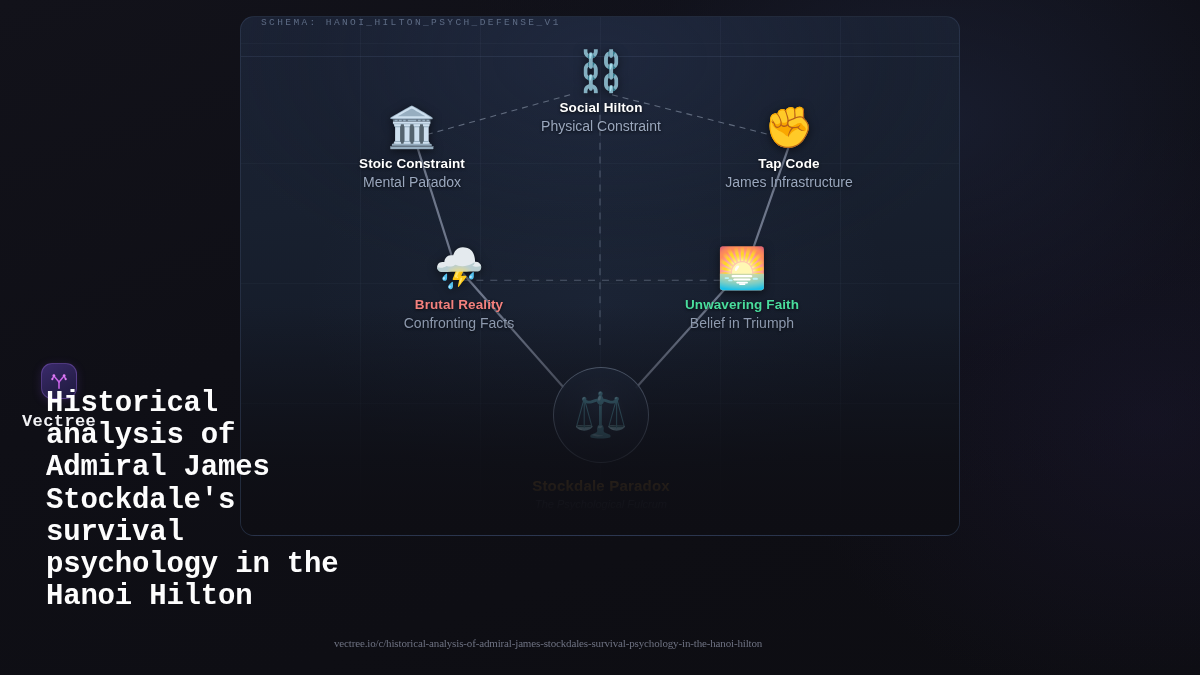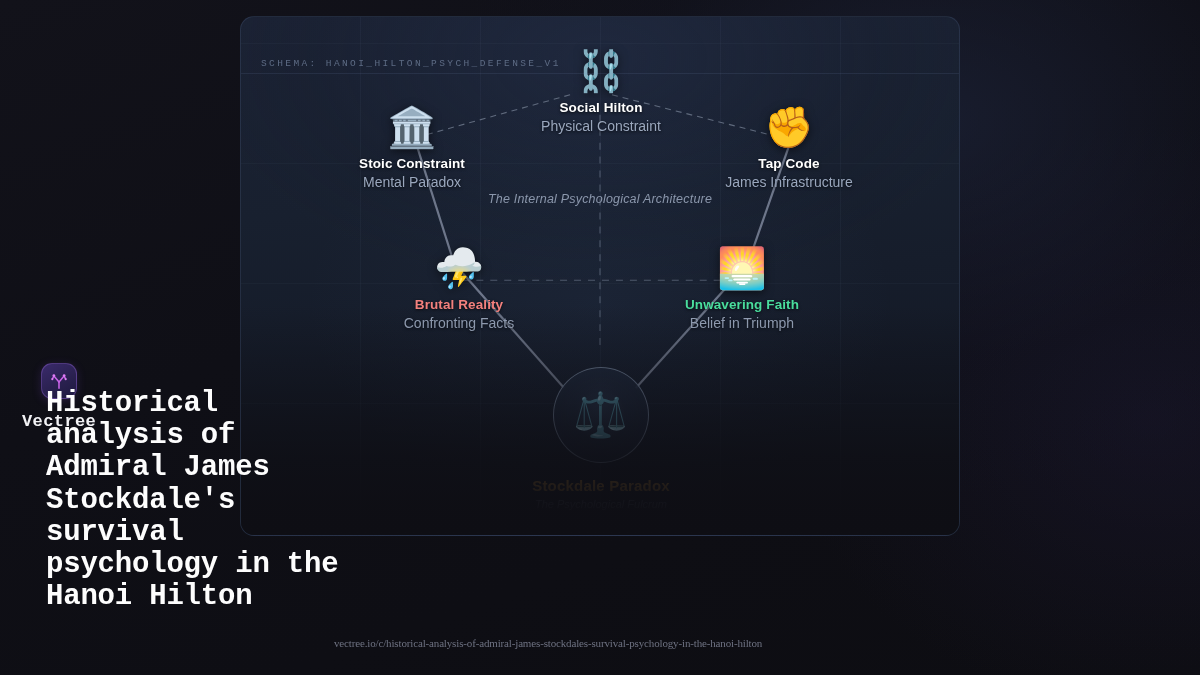--- a/index.html
+++ b/index.html
@@ -45,26 +45,25 @@
     pointer-events:none;
   }
   #vignette {
     position:absolute; inset:0;
     background:radial-gradient(ellipse 420px 300px at 50% 55%, rgba(70,95,140,0.10) 0%, rgba(0,0,0,0) 70%);
     pointer-events:none;
   }
 
   
   #schemabar {
-    position:absolute; left:0; top:0; width:100%; height:21px;
+    position:absolute; left:0; top:0; width:100%; height:40px;
     border-bottom:1px solid rgba(120,145,190,0.13);
-    display:flex; align-items:center;
+    display:flex; 
     padding-left:20px;
     z-index:6;
-    margin-top:36px;
   }
   #schematext {
     font-family:"Liberation Mono", monospace;
     font-size:9.5px;
     letter-spacing:2.4px;
     color:#5d6b84;
     white-space:nowrap;
   }
 
   
@@ -221,21 +220,20 @@
 
       <line x1="176" y1="128" x2="214" y2="248" stroke="#8a93a8" stroke-width="2.2" opacity="0.75"></line>
 
       <line x1="550" y1="128" x2="508" y2="248" stroke="#8a93a8" stroke-width="2.2" opacity="0.75"></line>
 
       <line x1="218" y1="252" x2="324" y2="372" stroke="#8a93a8" stroke-width="2.2" opacity="0.75"></line>
 
       <line x1="504" y1="252" x2="396" y2="372" stroke="#8a93a8" stroke-width="2.2" opacity="0.75"></line>
     </svg>
 
-    <div id="caption">The Internal Psychological Architecture</div>
 
     <div class="node" style="left:360px; top:34px;">
       <span class="emoji">⛓️</span>
       <span class="title">Social Hilton</span>
       <span class="sub">Physical Constraint</span>
     </div>
 
     <div class="node" style="left:171px; top:90px;">
       <span class="emoji">🏛️</span>
       <span class="title">Stoic Constraint</span>

